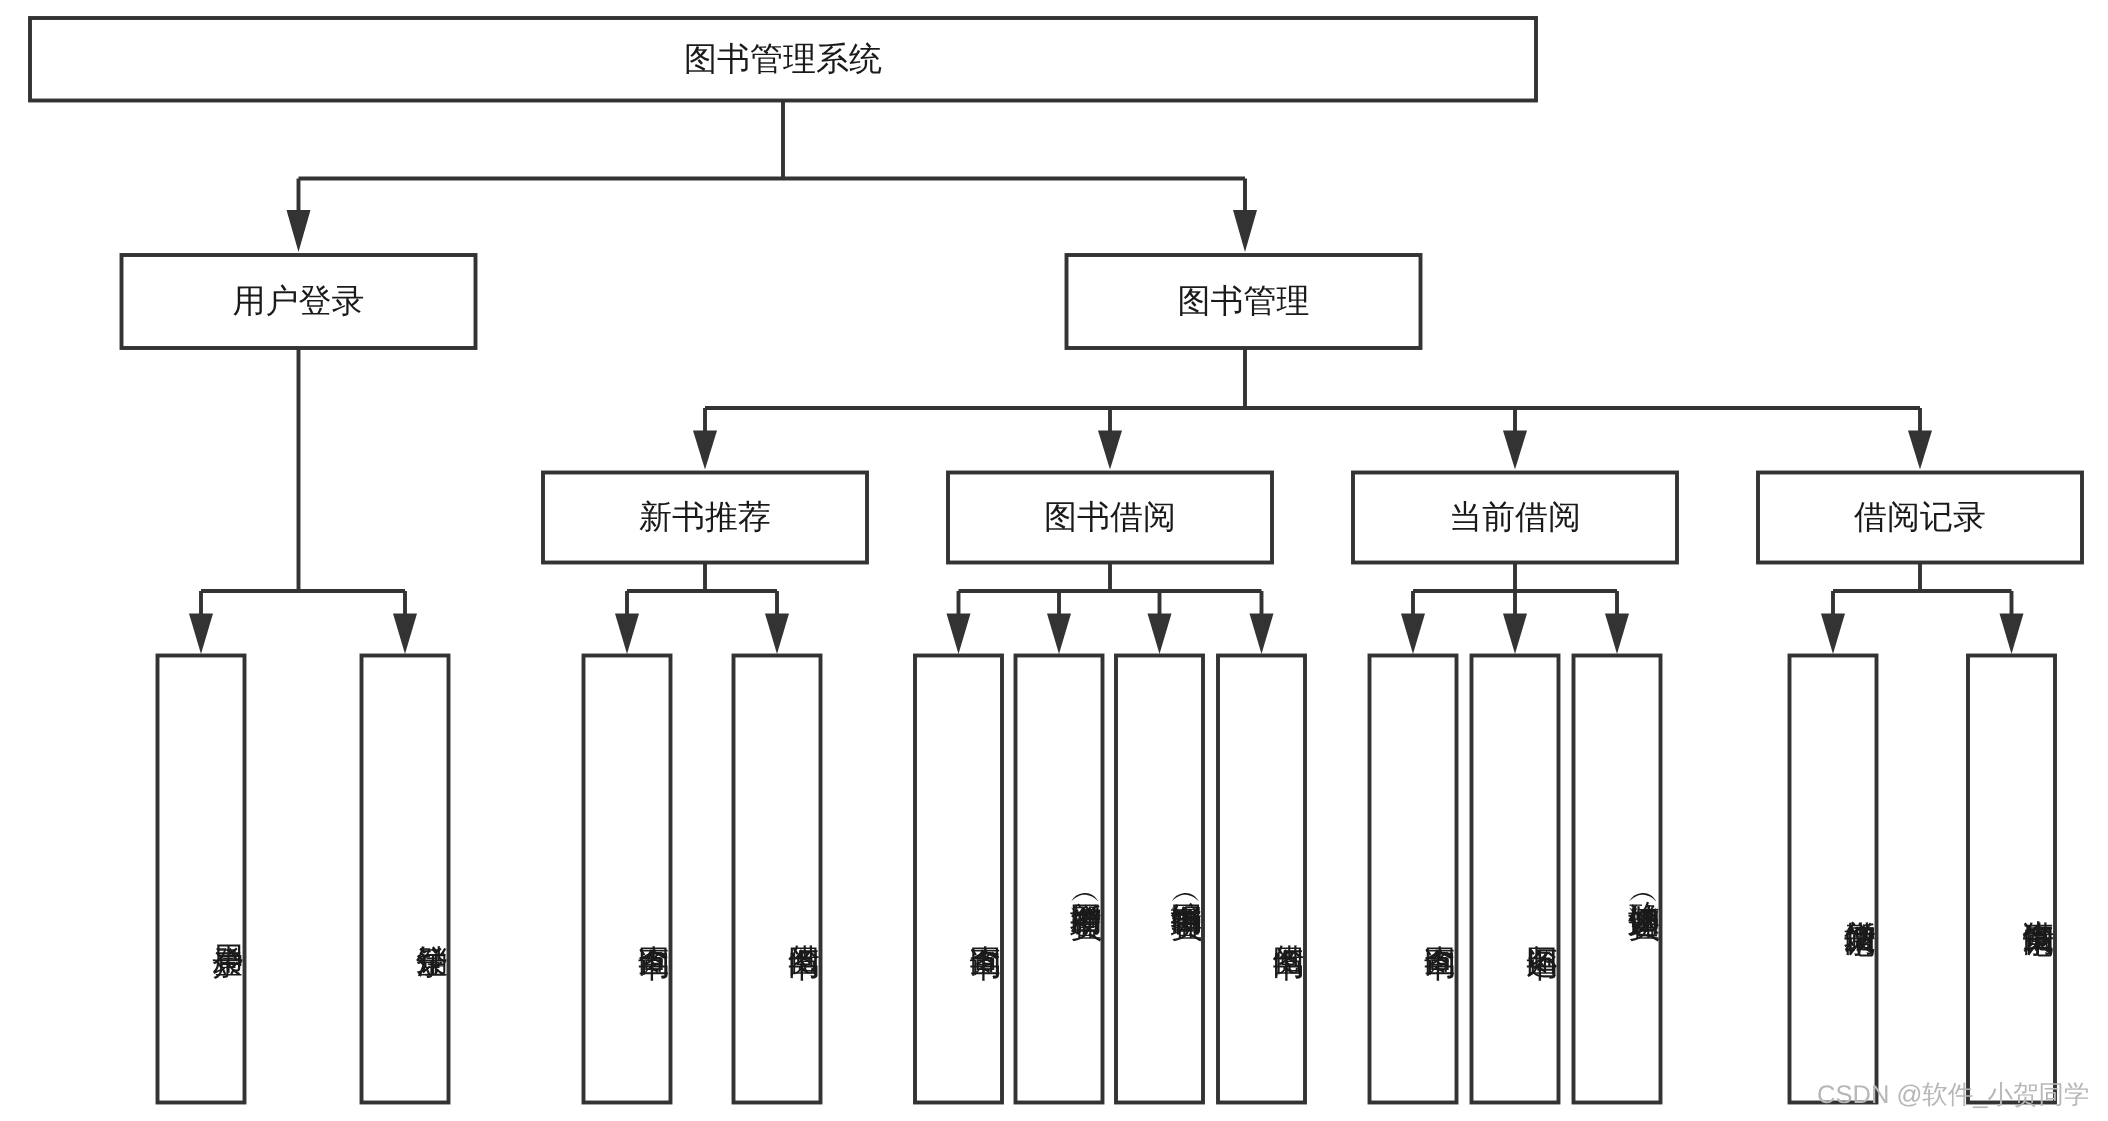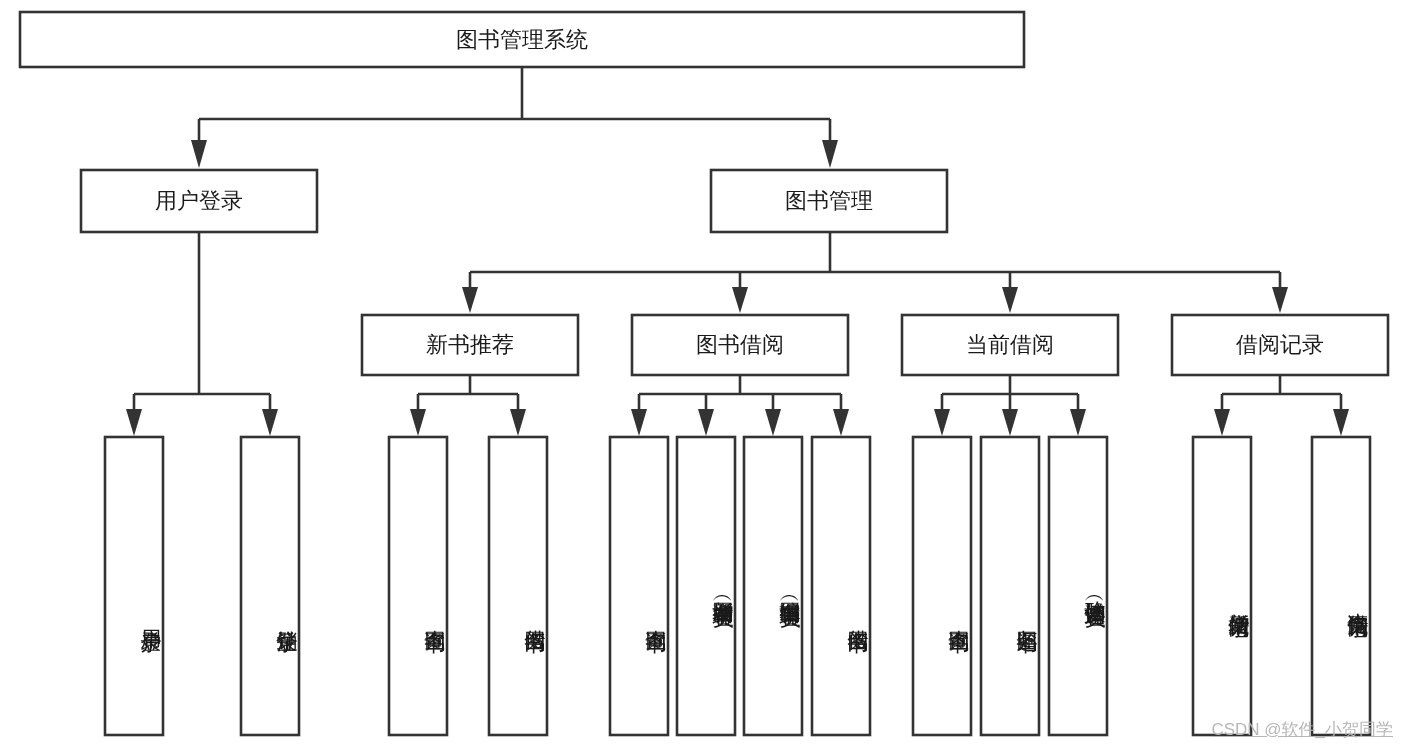--- a/index.html
+++ b/index.html
@@ -68,21 +68,20 @@
   }
   .watermark {
     position: absolute;
     right: 12px;
     bottom: 6px;
     font-family: "Liberation Sans", "DejaVu Sans", sans-serif;
     font-size: 17px;
     color: #b7b7b7;
     white-space: nowrap;
     user-select: none;
-    text-decoration: underline;
   }
 </style>
 </head>
 <body>
 
 <div id="diagram-root">
 
   <svg class="flow" viewBox="0 0 1405 747" xmlns="http://www.w3.org/2000/svg">
 
     <g>

